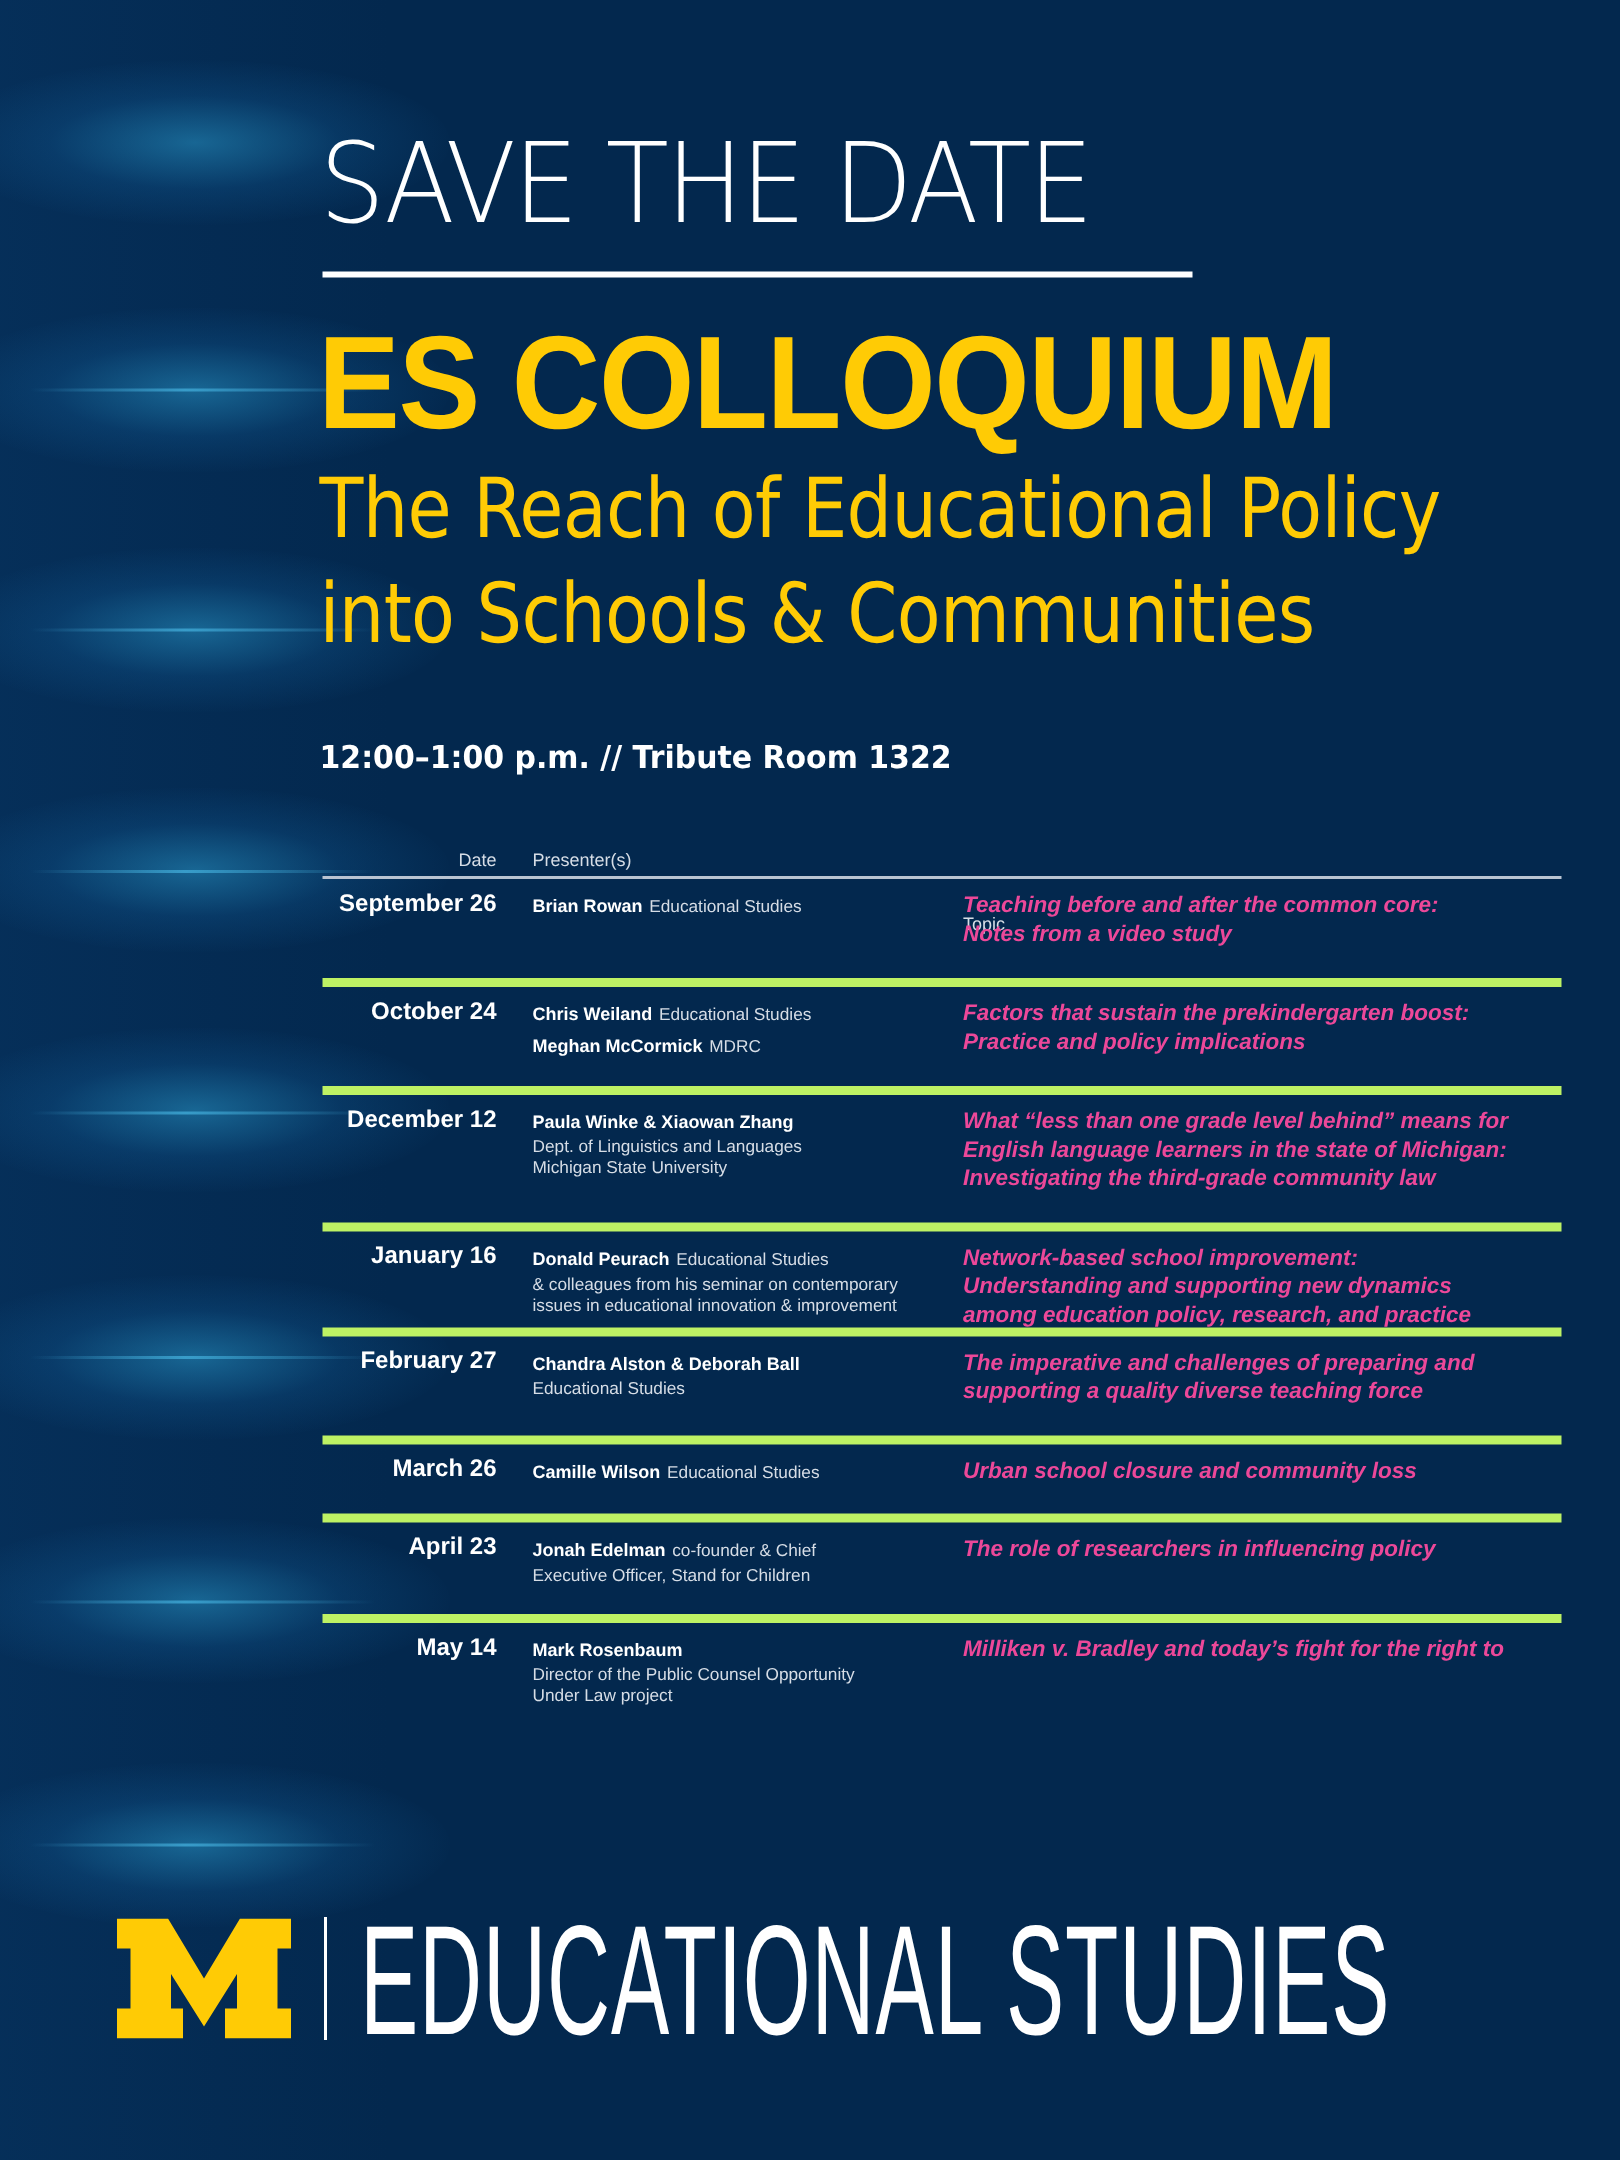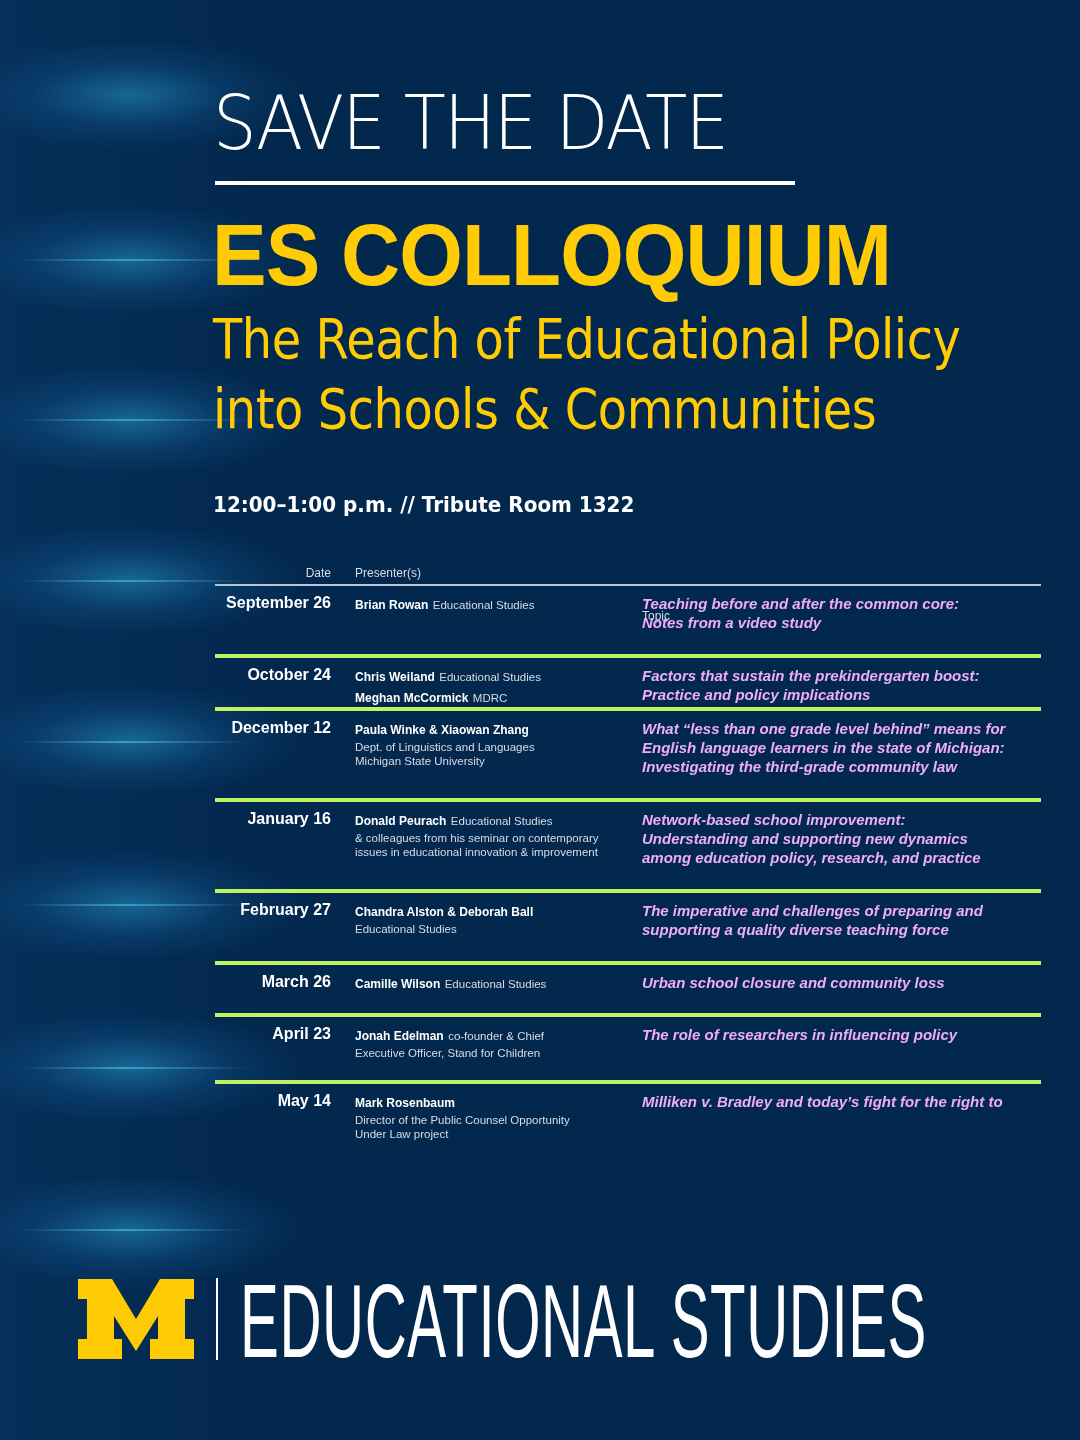--- a/index.html
+++ b/index.html
@@ -90,35 +90,35 @@
     border-bottom: 2px solid #b9c4d2;
     font-size: 12px; color: #d6dde6;
   }
   .thead span { position: absolute; top: 2px; }
   .th-date { right: 710px; text-align: right; }
   .th-pres { left: 140px; }
   .th-topic { left: 427px; margin-top: 43px; }
 
   .row {
     position: relative;
-    border-bottom: 4px solid #bef264;
+    border-bottom: 6px solid #bef264;
   }
   .row:last-child { border-bottom: none; }
   .cell-date {
     position: absolute; right: 710px; top: 8px;
     font-weight: bold; font-size: 16px; text-align: right;
     white-space: nowrap; color: #ffffff;
   }
   .cell-pres {
     position: absolute; left: 140px; top: 8px; width: 275px;
   }
   .cell-topic {
     position: absolute; left: 427px; top: 8px; width: 400px;
     font-weight: bold; font-style: italic; font-size: 15px; line-height: 19px;
-    color: #f0abfc;
+    color: #ec4899;
   }
   .pname { font-weight: bold; font-size: 12px; line-height: 19px; color: #ffffff; }
   .paff { font-size: 11.5px; color: #d6dde6; font-weight: normal; }
   .pline { line-height: 19px; white-space: nowrap; }
   .pdetail { font-size: 11.5px; line-height: 14px; color: #d6dde6; white-space: nowrap; }
 
   .logo-m {
     position: absolute; left: 78px; top: 1279px; width: 116px; height: 80px;
   }
   .logo-divider {
@@ -186,21 +186,21 @@
           <span class="pname">Brian Rowan</span>
           <span class="paff">Educational Studies</span>
         </div>
       </div>
       <div class="cell-topic">
         <div>Teaching before and after the common core:</div>
         <div>Notes from a video study</div>
       </div>
     </div>
 
-    <div class="row" style="height:53px;">
+    <div class="row" style="height:72px;">
       <div class="cell-date">October 24</div>
       <div class="cell-pres">
         <div class="pline">
           <span class="pname">Chris Weiland</span>
           <span class="paff">Educational Studies</span>
         </div>
         <div class="pline">
           <span class="pname">Meghan McCormick</span>
           <span class="paff">MDRC</span>
         </div>
@@ -220,21 +220,21 @@
         <div class="pdetail">Dept. of Linguistics and Languages</div>
         <div class="pdetail">Michigan State University</div>
       </div>
       <div class="cell-topic">
         <div>What “less than one grade level behind” means for</div>
         <div>English language learners in the state of Michigan:</div>
         <div>Investigating the third-grade community law</div>
       </div>
     </div>
 
-    <div class="row" style="height:91px;">
+    <div class="row" style="height:70px;">
       <div class="cell-date">January 16</div>
       <div class="cell-pres">
         <div class="pline">
           <span class="pname">Donald Peurach</span>
           <span class="paff">Educational Studies</span>
         </div>
         <div class="pdetail">&amp; colleagues from his seminar on contemporary</div>
         <div class="pdetail">issues in educational innovation &amp; improvement</div>
       </div>
       <div class="cell-topic">

